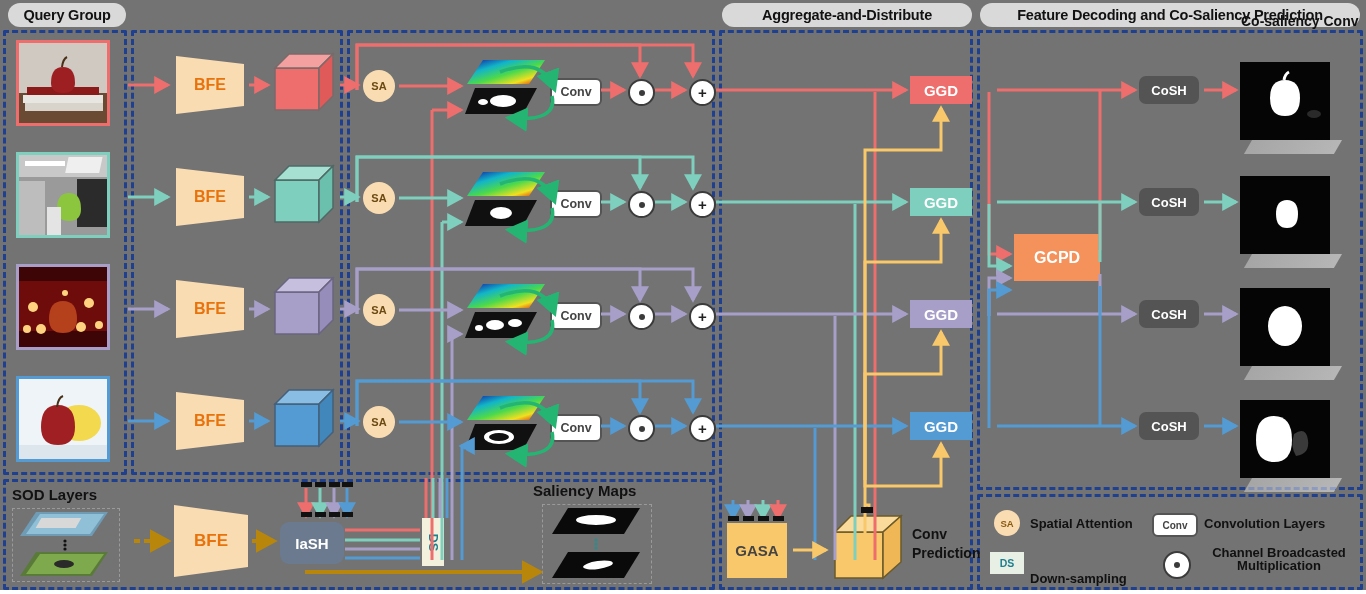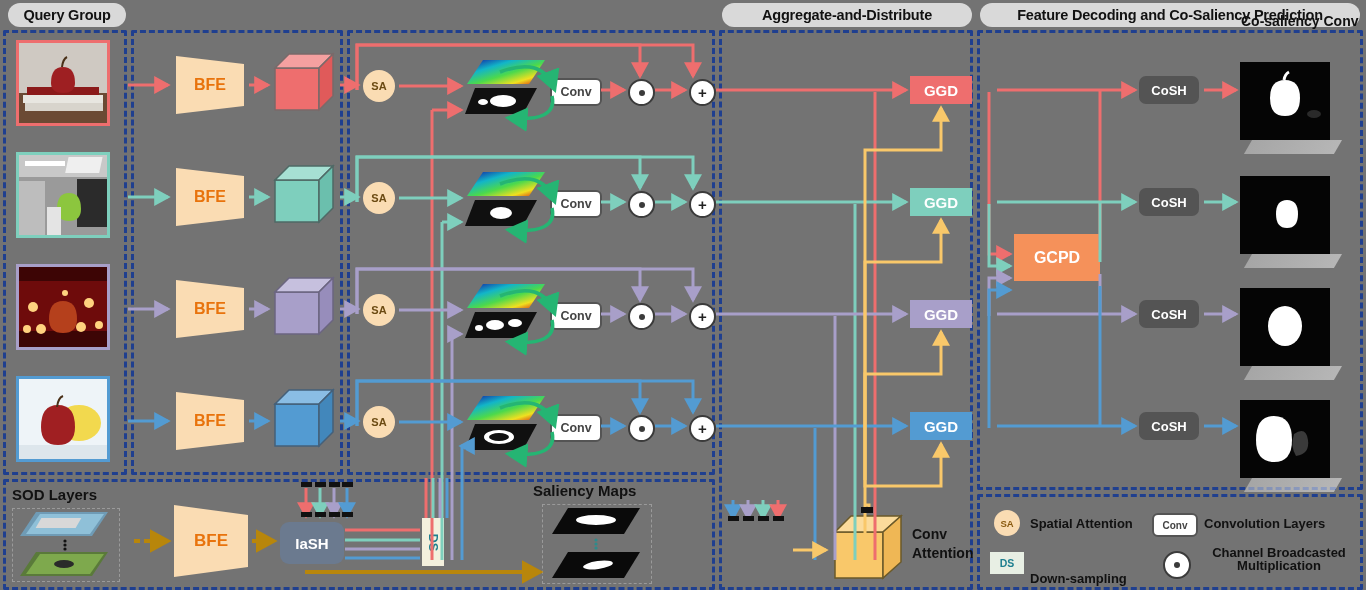--- a/index.html
+++ b/index.html
@@ -357,29 +357,32 @@
     <svg width="100" height="76" viewBox="0 0 100 76">
       <polygon points="20,2 92,2 76,28 4,28" fill="#0a0a0a"></polygon>
       <ellipse cx="48" cy="14" rx="20" ry="5" fill="#fff"></ellipse>
       <polygon points="20,46 92,46 76,72 4,72" fill="#0a0a0a"></polygon>
       <ellipse cx="50" cy="59" rx="15" ry="4" fill="#fff" transform="rotate(-8 50 59)"></ellipse>
       <circle cx="48" cy="34" r="1.6" fill="#2e8b8b"></circle>
         <circle cx="48" cy="38" r="1.6" fill="#2e8b8b"></circle>
         <circle cx="48" cy="42" r="1.6" fill="#2e8b8b"></circle>
     </svg></div>
 
+  <div class="gasa" style="left:727px;top:523px;width:60px;height:55px;">
+    <span>GASA</span>
+    </div>
   <div class="cube" style="left:833px;top:512px;width:72px;height:70px;">
     <svg width="72" height="70" viewBox="0 0 72 70">
       <polygon points="2,20 50,20 50,66 2,66" fill="#f9c86a" stroke="#6b5a2a" stroke-width="1.5"></polygon>
       <polygon points="2,20 18,4 68,4 50,20" fill="#fbdb9b" stroke="#6b5a2a" stroke-width="1.5"></polygon>
       <polygon points="50,20 68,4 68,50 50,66" fill="#efb755" stroke="#6b5a2a" stroke-width="1.5"></polygon>
     </svg></div>
   <div class="lbl" style="left:912px;top:525px;font-size:14px;line-height:19px;">
     <div>Conv</div>
-    <div>Attention</div>
+    <div>Prediction</div>
   </div>
 
   <div class="lg-sa" style="left:994px;top:510px;">
       <span>SA</span>
     </div>
   <div class="lg-t" style="left:1030px;top:517px;"><span>Spatial Attention</span></div>
   <div class="lg-conv" style="left:1152px;top:513px;">
       <span>Conv</span>
     </div>
   <div class="lg-t" style="left:1204px;top:517px;"><span>Convolution Layers</span></div>

